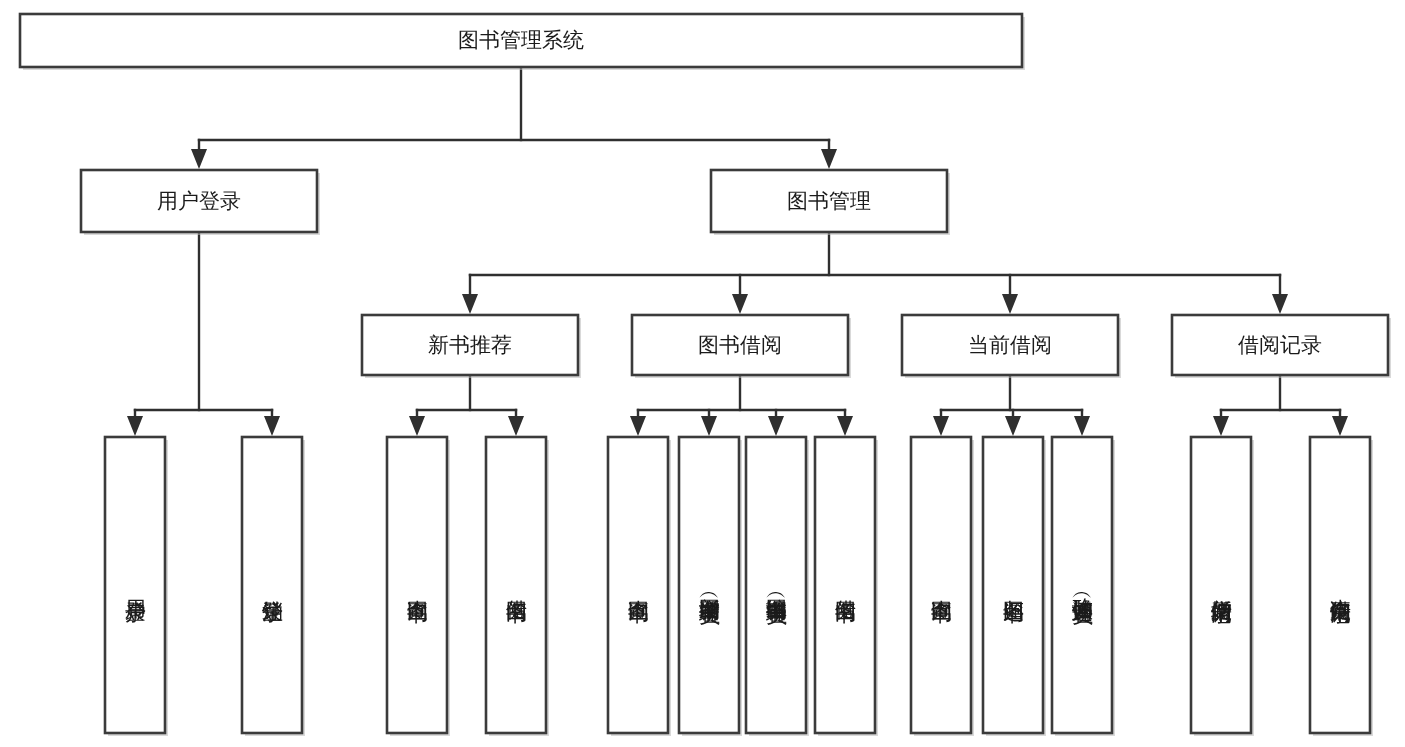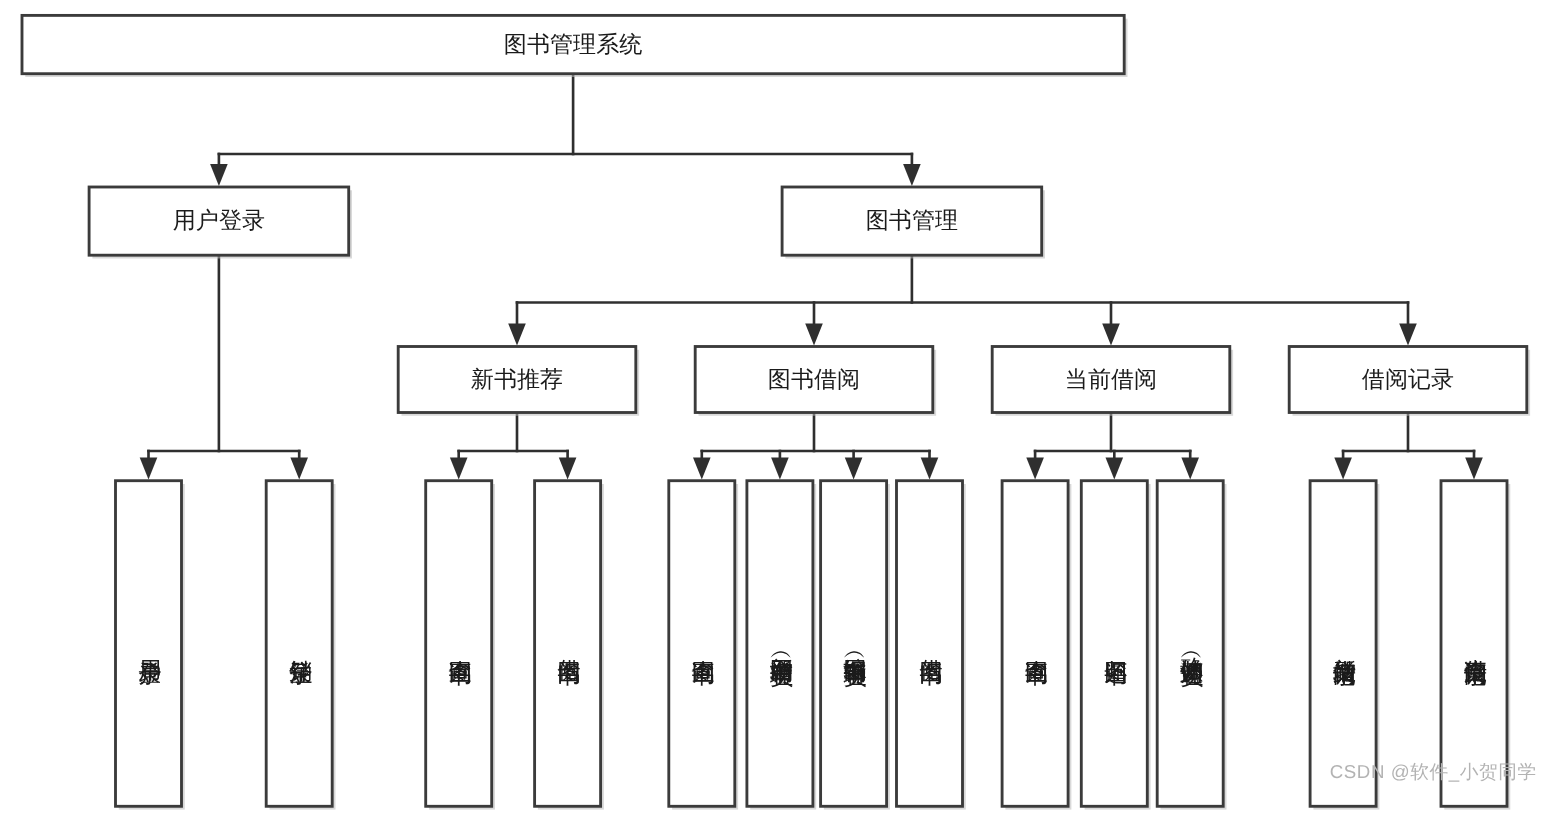--- a/index.html
+++ b/index.html
@@ -196,14 +196,13 @@
       <div class="leaf-label-wrap" style="left: 608px; top: 437px; width: 60px; height: 296px;">查询图书</div>
       <div class="leaf-label-wrap" style="left: 679px; top: 437px; width: 60px; height: 296px;">新增图书（管理员）</div>
       <div class="leaf-label-wrap" style="left: 746px; top: 437px; width: 60px; height: 296px;">编辑图书（管理员）</div>
       <div class="leaf-label-wrap" style="left: 815px; top: 437px; width: 60px; height: 296px;">借阅图书</div>
       <div class="leaf-label-wrap" style="left: 911px; top: 437px; width: 60px; height: 296px;">查询图书</div>
       <div class="leaf-label-wrap" style="left: 983px; top: 437px; width: 60px; height: 296px;">归还图书</div>
       <div class="leaf-label-wrap" style="left: 1052px; top: 437px; width: 60px; height: 296px;">确认归还（管理员）</div>
       <div class="leaf-label-wrap" style="left: 1191px; top: 437px; width: 60px; height: 296px;">新增借阅记录</div>
       <div class="leaf-label-wrap" style="left: 1310px; top: 437px; width: 60px; height: 296px;">查询借阅记录</div>
     </div>
-  <div class="watermark">CSDN @软件_小贺同学</div>
 </div>
 
 </body></html>

